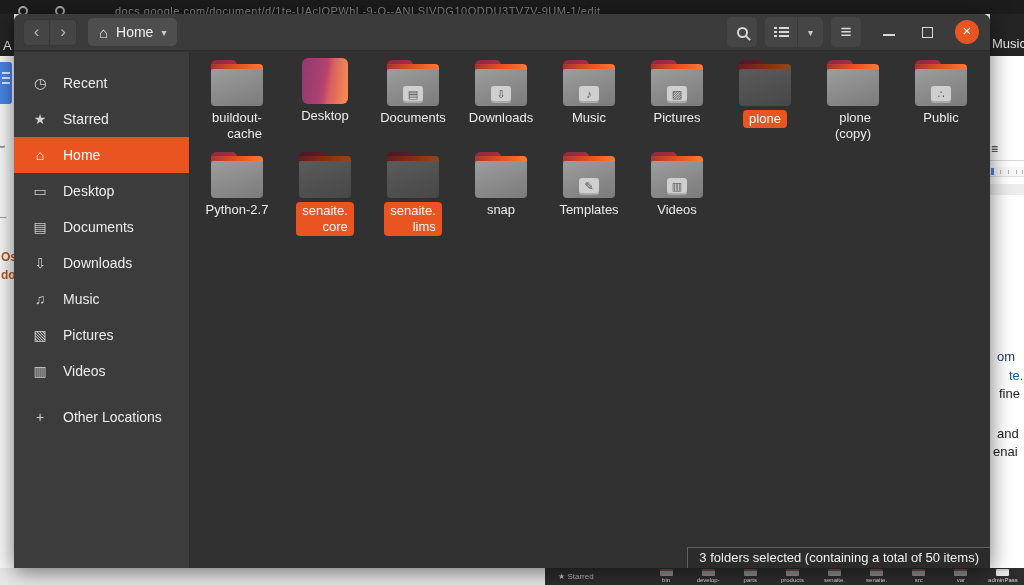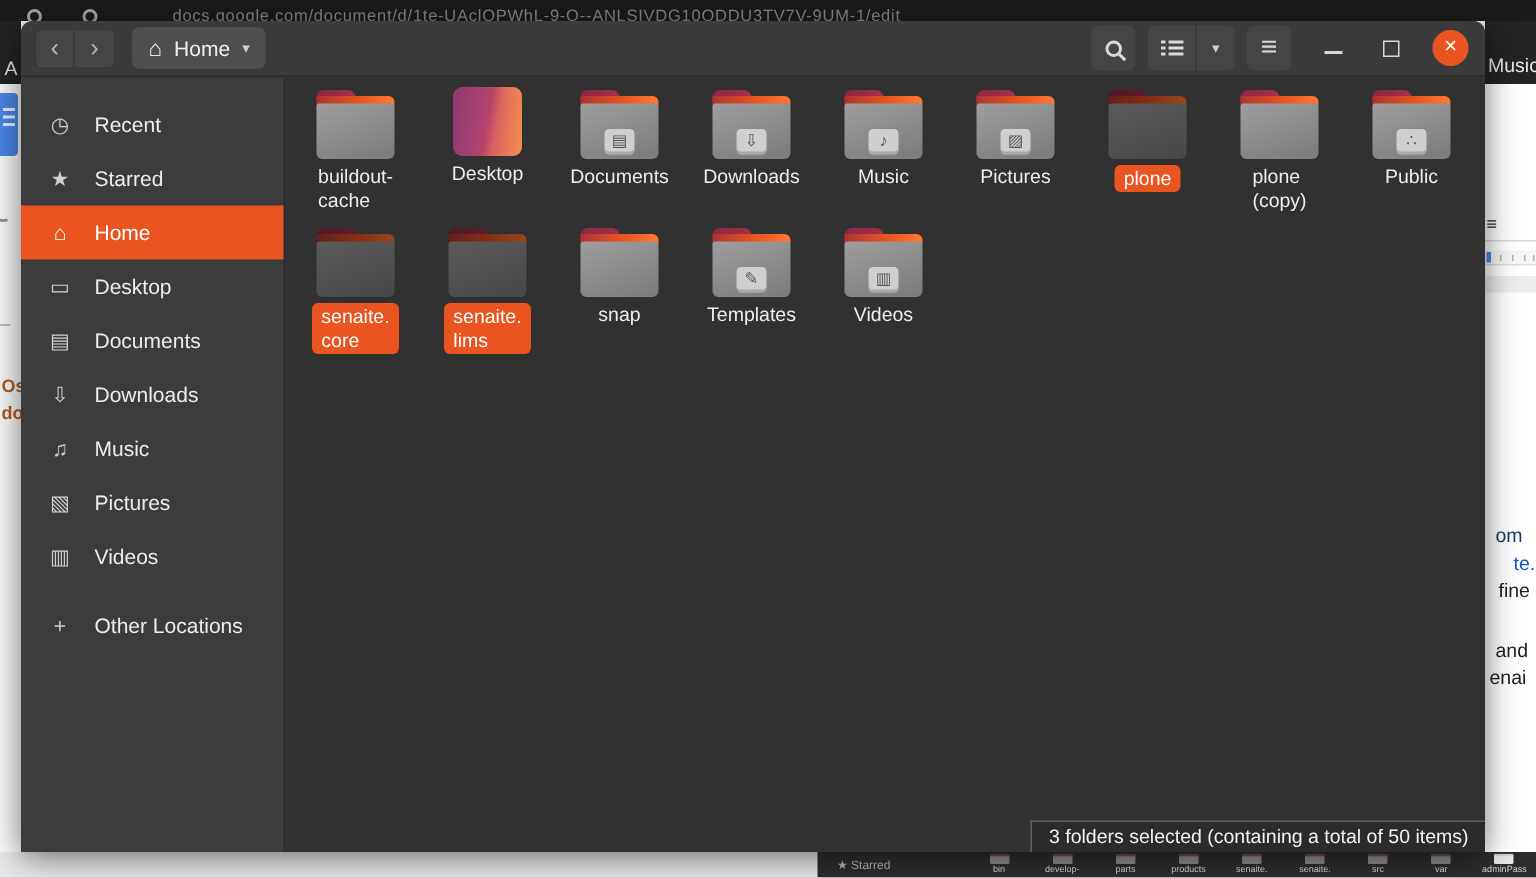--- a/index.html
+++ b/index.html
@@ -82,21 +82,21 @@
   .content { position:absolute; left:177px; top:38px; width:799px; height:516px; background:#313131; overflow:hidden; }
   .grid { display:grid; grid-template-columns:repeat(9, 88px); justify-items:center; padding:6px 0 0 2px; row-gap:8px; }
   .file-item { width:88px; display:flex; flex-direction:column; align-items:center; cursor:pointer; }
   .ficon { position:relative; width:56px; height:46px; margin-top:2px; }
   .ficon .tab { position:absolute; top:0; left:2px; width:26px; height:12px; border-radius:5px 5px 0 0; background:linear-gradient(90deg,#8c2740,#a33047); }
   .ficon .strip { position:absolute; top:4px; left:2px; right:2px; height:6px; border-radius:0 4px 0 0; background:linear-gradient(90deg,#aa3434 0%, #e95420 55%, #ff7a33 100%); }
   .ficon .fbody { position:absolute; top:9px; left:2px; right:2px; bottom:0; border-radius:2px 2px 4px 4px; background:linear-gradient(160deg,#9d9d9d 0%, #8a8a8a 55%, #7b7b7b 100%); }
   .file-item.selected .ficon { filter:brightness(.58); }
   .emblem { position:absolute; left:50%; top:26px; transform:translateX(-50%); width:20px; height:17px; background:#cfcfcf; border-radius:3px; color:#555; font-size:11px; line-height:16px; text-align:center; box-shadow:inset 0 -2px 0 rgba(0,0,0,.18); }
   .desktop-ic { width:46px; height:46px; margin:0 auto; border-radius:6px; background:linear-gradient(100deg,#8e3a6e 0%, #a84071 38%, #b8446b 50%, #d95f62 62%, #ef854e 100%); box-shadow:inset -18px 0 14px -12px rgba(255,160,80,.45); }
-  .flabel { margin-top:4px; font-size:13px; line-height:16px; color:#ededed; text-align:left; white-space:pre-line; }
+  .flabel { margin-top:4px; font-size:13px; line-height:16px; color:#ededed; text-align:right; white-space:pre-line; }
   .file-item.selected .flabel { background:#E95420; color:#fff; border-radius:4px; padding:1px 6px; }
 
   
   .statusbar { position:absolute; right:0; bottom:0; background:#2b2b2b; border:1px solid #606060; border-right:0; border-bottom:0; padding:2px 11px 3px; color:#f2f2f2; font-size:13px; white-space:nowrap; }
 </style>
 </head>
 <body>
 
 <div id="stage">
 
@@ -331,20 +331,28 @@
           </div>
           <div class="file-item">
             <div class="ficon">
               <div class="tab"></div>
               <div class="strip"></div>
               <div class="fbody"></div>
               <div class="emblem">∴</div>
             </div>
             <div class="flabel">Public</div>
           </div>
+          <div class="file-item">
+            <div class="ficon">
+              <div class="tab"></div>
+              <div class="strip"></div>
+              <div class="fbody"></div>
+            </div>
+            <div class="flabel">Python-2.7</div>
+          </div>
           <div class="file-item selected">
             <div class="ficon">
               <div class="tab"></div>
               <div class="strip"></div>
               <div class="fbody"></div>
             </div>
             <div class="flabel">senaite.
 core</div>
           </div>
           <div class="file-item selected">

